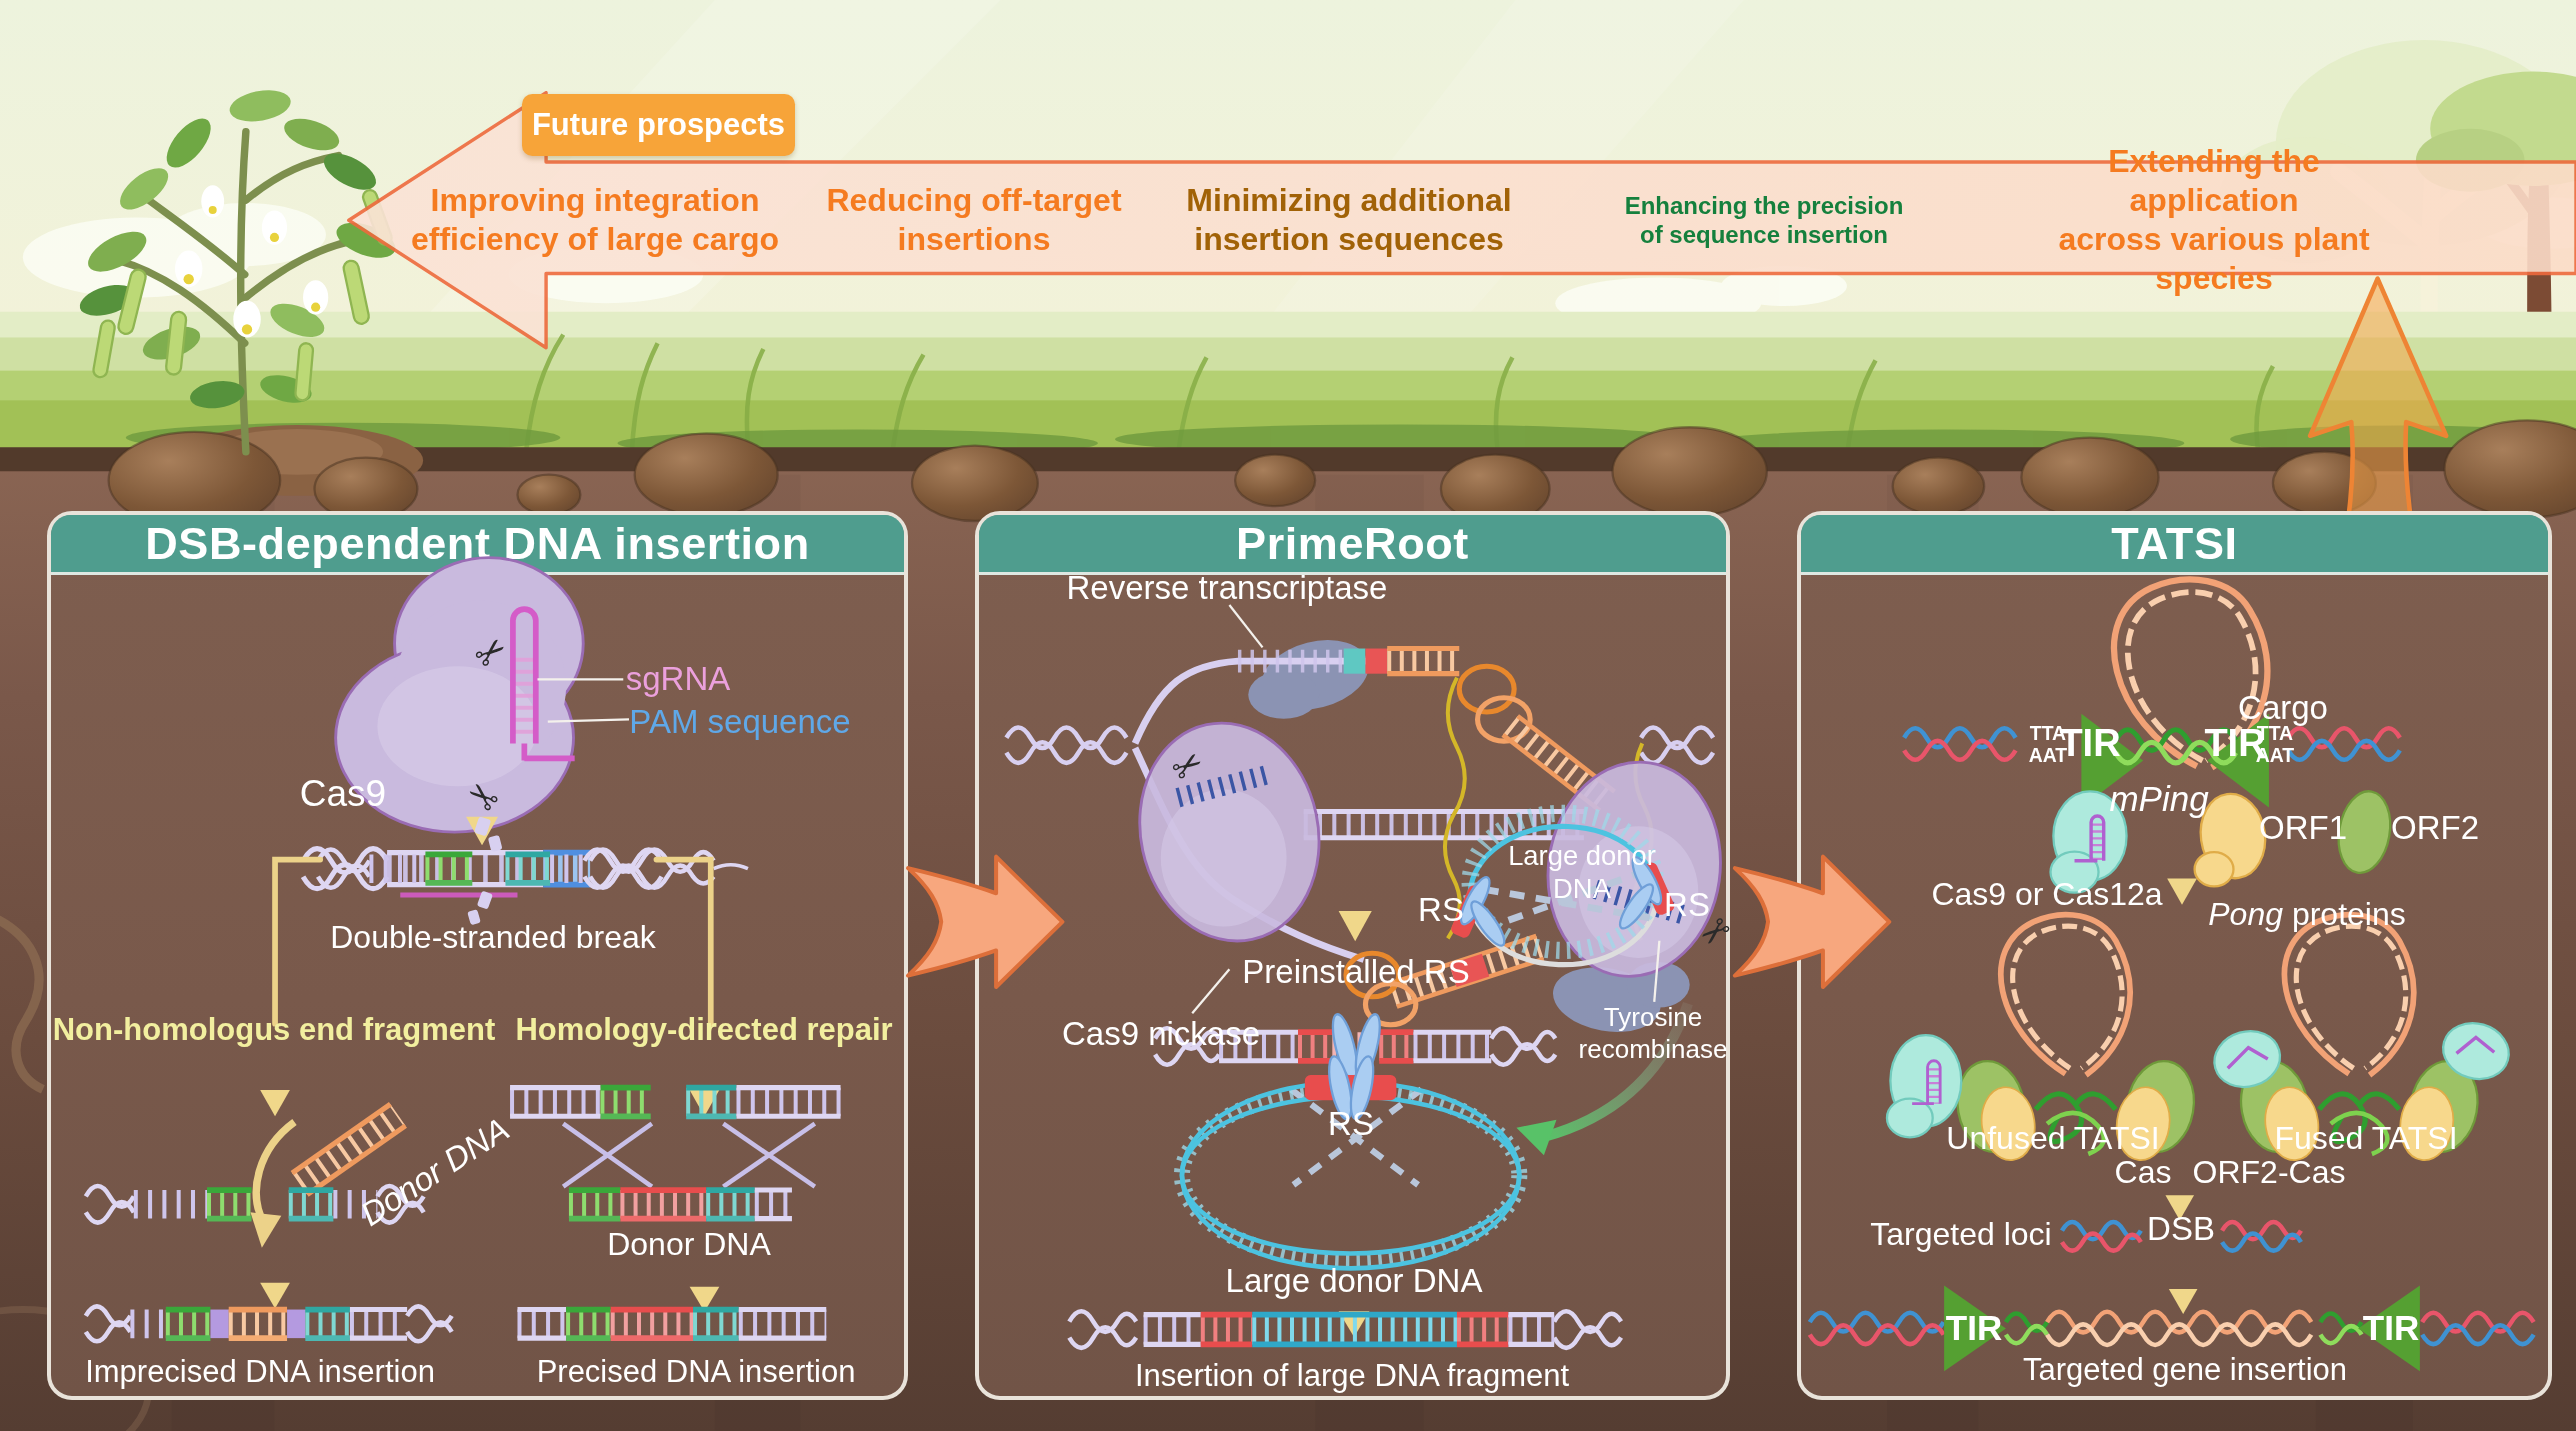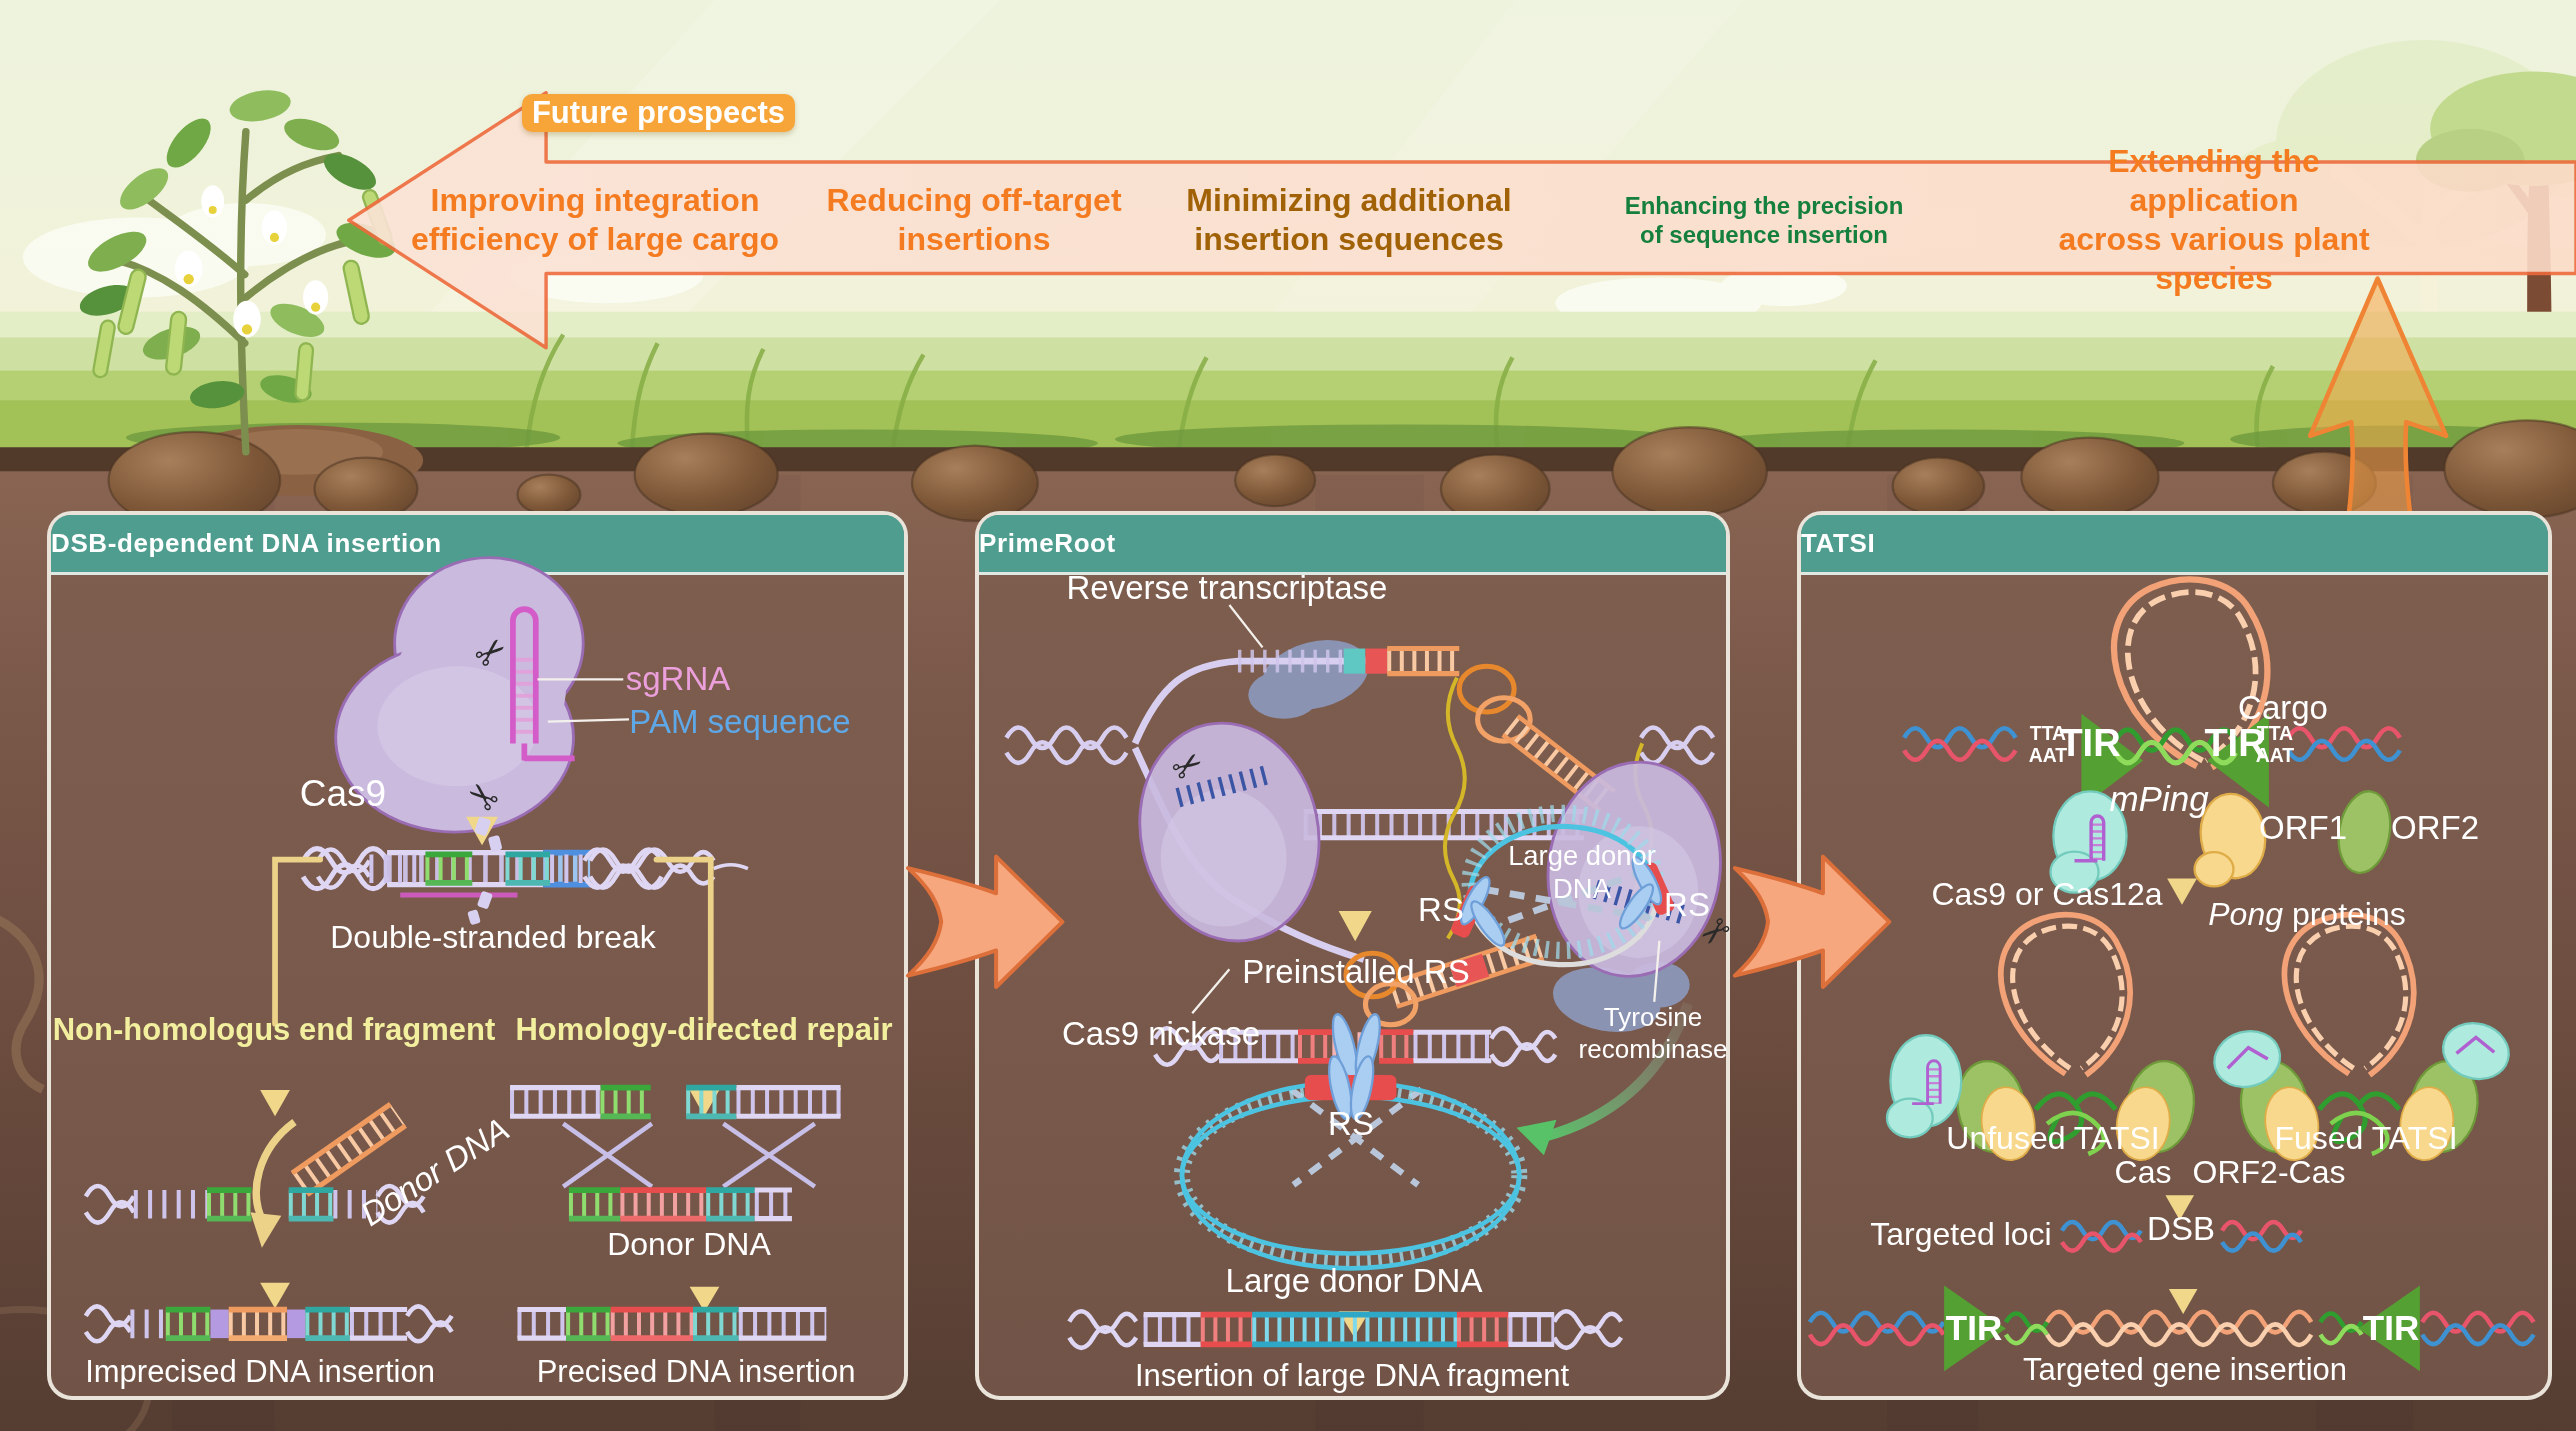--- a/index.html
+++ b/index.html
@@ -3,28 +3,28 @@
 <meta charset="utf-8">
 <style>
   html,body{margin:0;padding:0;background:#e8e4da;}
   .canvas{position:relative;width:2576px;height:1432px;overflow:hidden;
           font-family:"Liberation Sans",sans-serif;background:#eef2dc;}
   .layer{position:absolute;left:0;top:0;width:2576px;height:1432px;}
   svg{display:block;}
   .panel{position:absolute;background:linear-gradient(180deg,#7e5e4f 0%,#79594b 55%,#715447 100%);
          border:4px solid #e9e3da;border-radius:25px;z-index:1;box-sizing:border-box;}
   .panel-header{height:57px;background:#4f9d8e;border-radius:19.4px 19.4px 0 0;
-                display:flex;align-items:center;justify-content:flex-start;
-                color:#fff;font-size:26px;font-weight:bold;letter-spacing:0.6px;
+                display:flex;align-items:center;justify-content:center;
+                color:#fff;font-size:45px;font-weight:bold;letter-spacing:0.6px;
                 border-bottom:3.4px solid #dfe8e2;}
   .labels{z-index:3;pointer-events:none;}
   .lb{position:absolute;transform:translate(-50%,-50%);color:#fff;text-align:center;
       white-space:pre-line;line-height:1.22;}
   .art{z-index:2;pointer-events:none;}
-  .badge{position:absolute;left:522px;top:94px;width:273px;height:38px;z-index:3;
+  .badge{position:absolute;left:522px;top:94px;width:273px;height:62px;z-index:3;
          background:#f7a439;border-radius:10.3px;display:flex;align-items:center;justify-content:center;
          color:#fff;font-size:31px;font-weight:bold;box-shadow:0 2.3px 5.7px rgba(120,80,0,.25);}
   .it{font-style:italic;}
 </style>
 </head>
 <body>
 
 <div class="canvas">
 
 <svg class="layer" viewBox="0 0 4505 2504">

